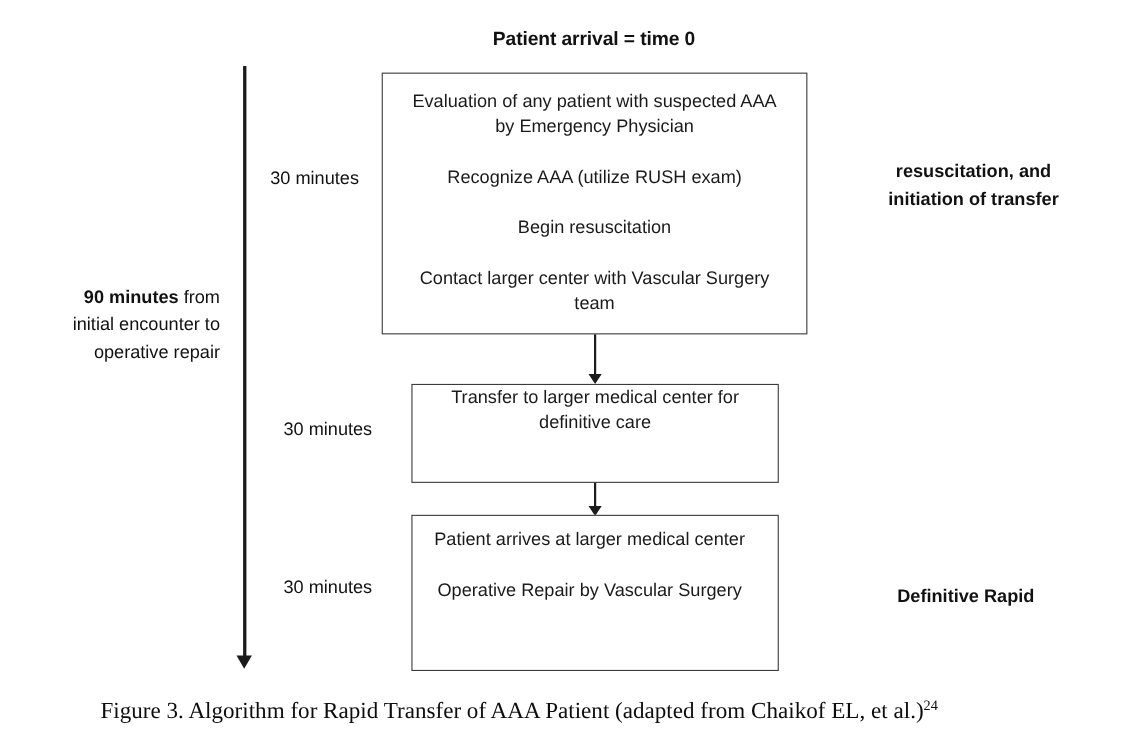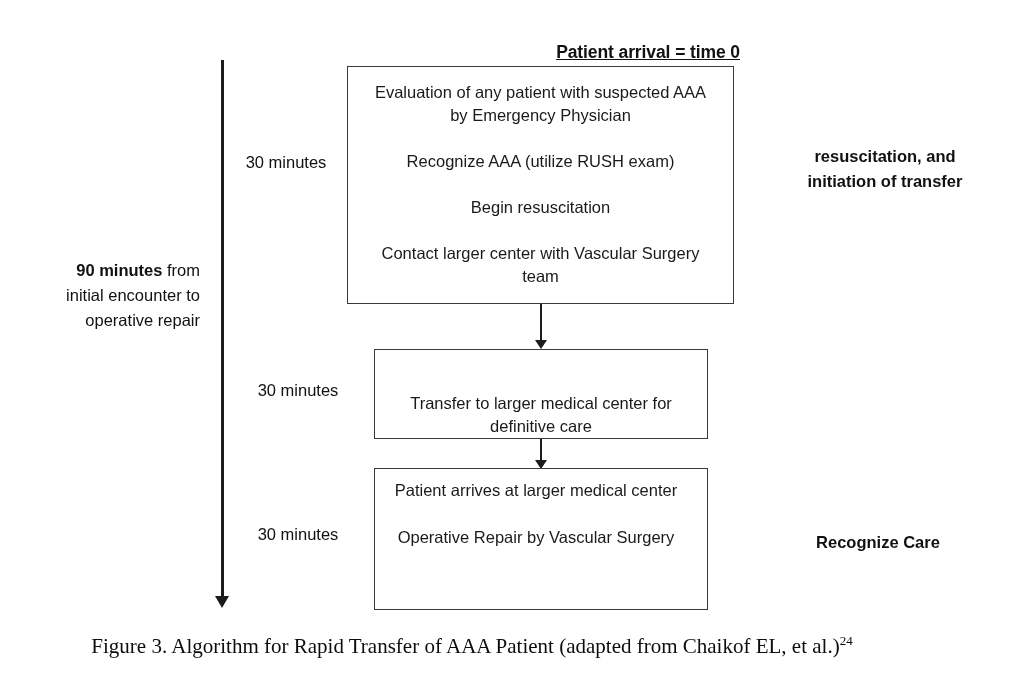--- a/index.html
+++ b/index.html
@@ -21,28 +21,27 @@
     position: absolute;
     left: 0; top: 0;
     width: 1024px;
     height: 676px;
   }
 
   
   .diagram-title {
     position: absolute;
     left: 340px;
-    top: 42px;
+    top: 25px;
     width: 400px;
-    text-align: right;
+    text-align: center;
     font-size: 17.5px;
     font-weight: bold;
     letter-spacing: -0.1px;
     color: #111;
-    text-decoration: underline;
   }
 
   
   .timeline {
     position: absolute;
     left: 205px;
     top: 55px;
     width: 36px;
     height: 560px;
   }
@@ -92,21 +91,21 @@
 
   
   .proc-box {
     position: absolute;
     box-sizing: border-box;
     border: 1.6px solid #3a3a3a;
     background: #ffffff;
     display: flex;
     flex-direction: column;
     align-items: center;
-    justify-content: flex-end;
+    justify-content: flex-start;
     text-align: center;
     font-size: 16.5px;
     line-height: 23px;
     color: #1a1a1a;
   }
   .box-1 {
     left: 347px; top: 66px;
     width: 387px; height: 238px;
     padding: 14px 18px 16px 18px;
     justify-content: flex-start;
@@ -226,19 +225,19 @@
 
   <div class="proc-box box-3">
     <span class="box-line">Patient arrives at larger medical center</span>
     <span class="box-line">Operative Repair by Vascular Surgery</span>
   </div>
 
   <div class="phase-label phase-1">
     <div>resuscitation, and</div>
     <div>initiation of transfer</div>
   </div>
-  <div class="phase-label phase-3">Recognize Care</div>
+  <div class="phase-label phase-3">Definitive Rapid</div>
 
   <div class="caption">
     <span>Figure 3.  Algorithm for Rapid Transfer of AAA Patient (adapted from Chaikof EL, et al.)</span><sup>24</sup>
   </div>
 
 </div>
 
 </body></html>

